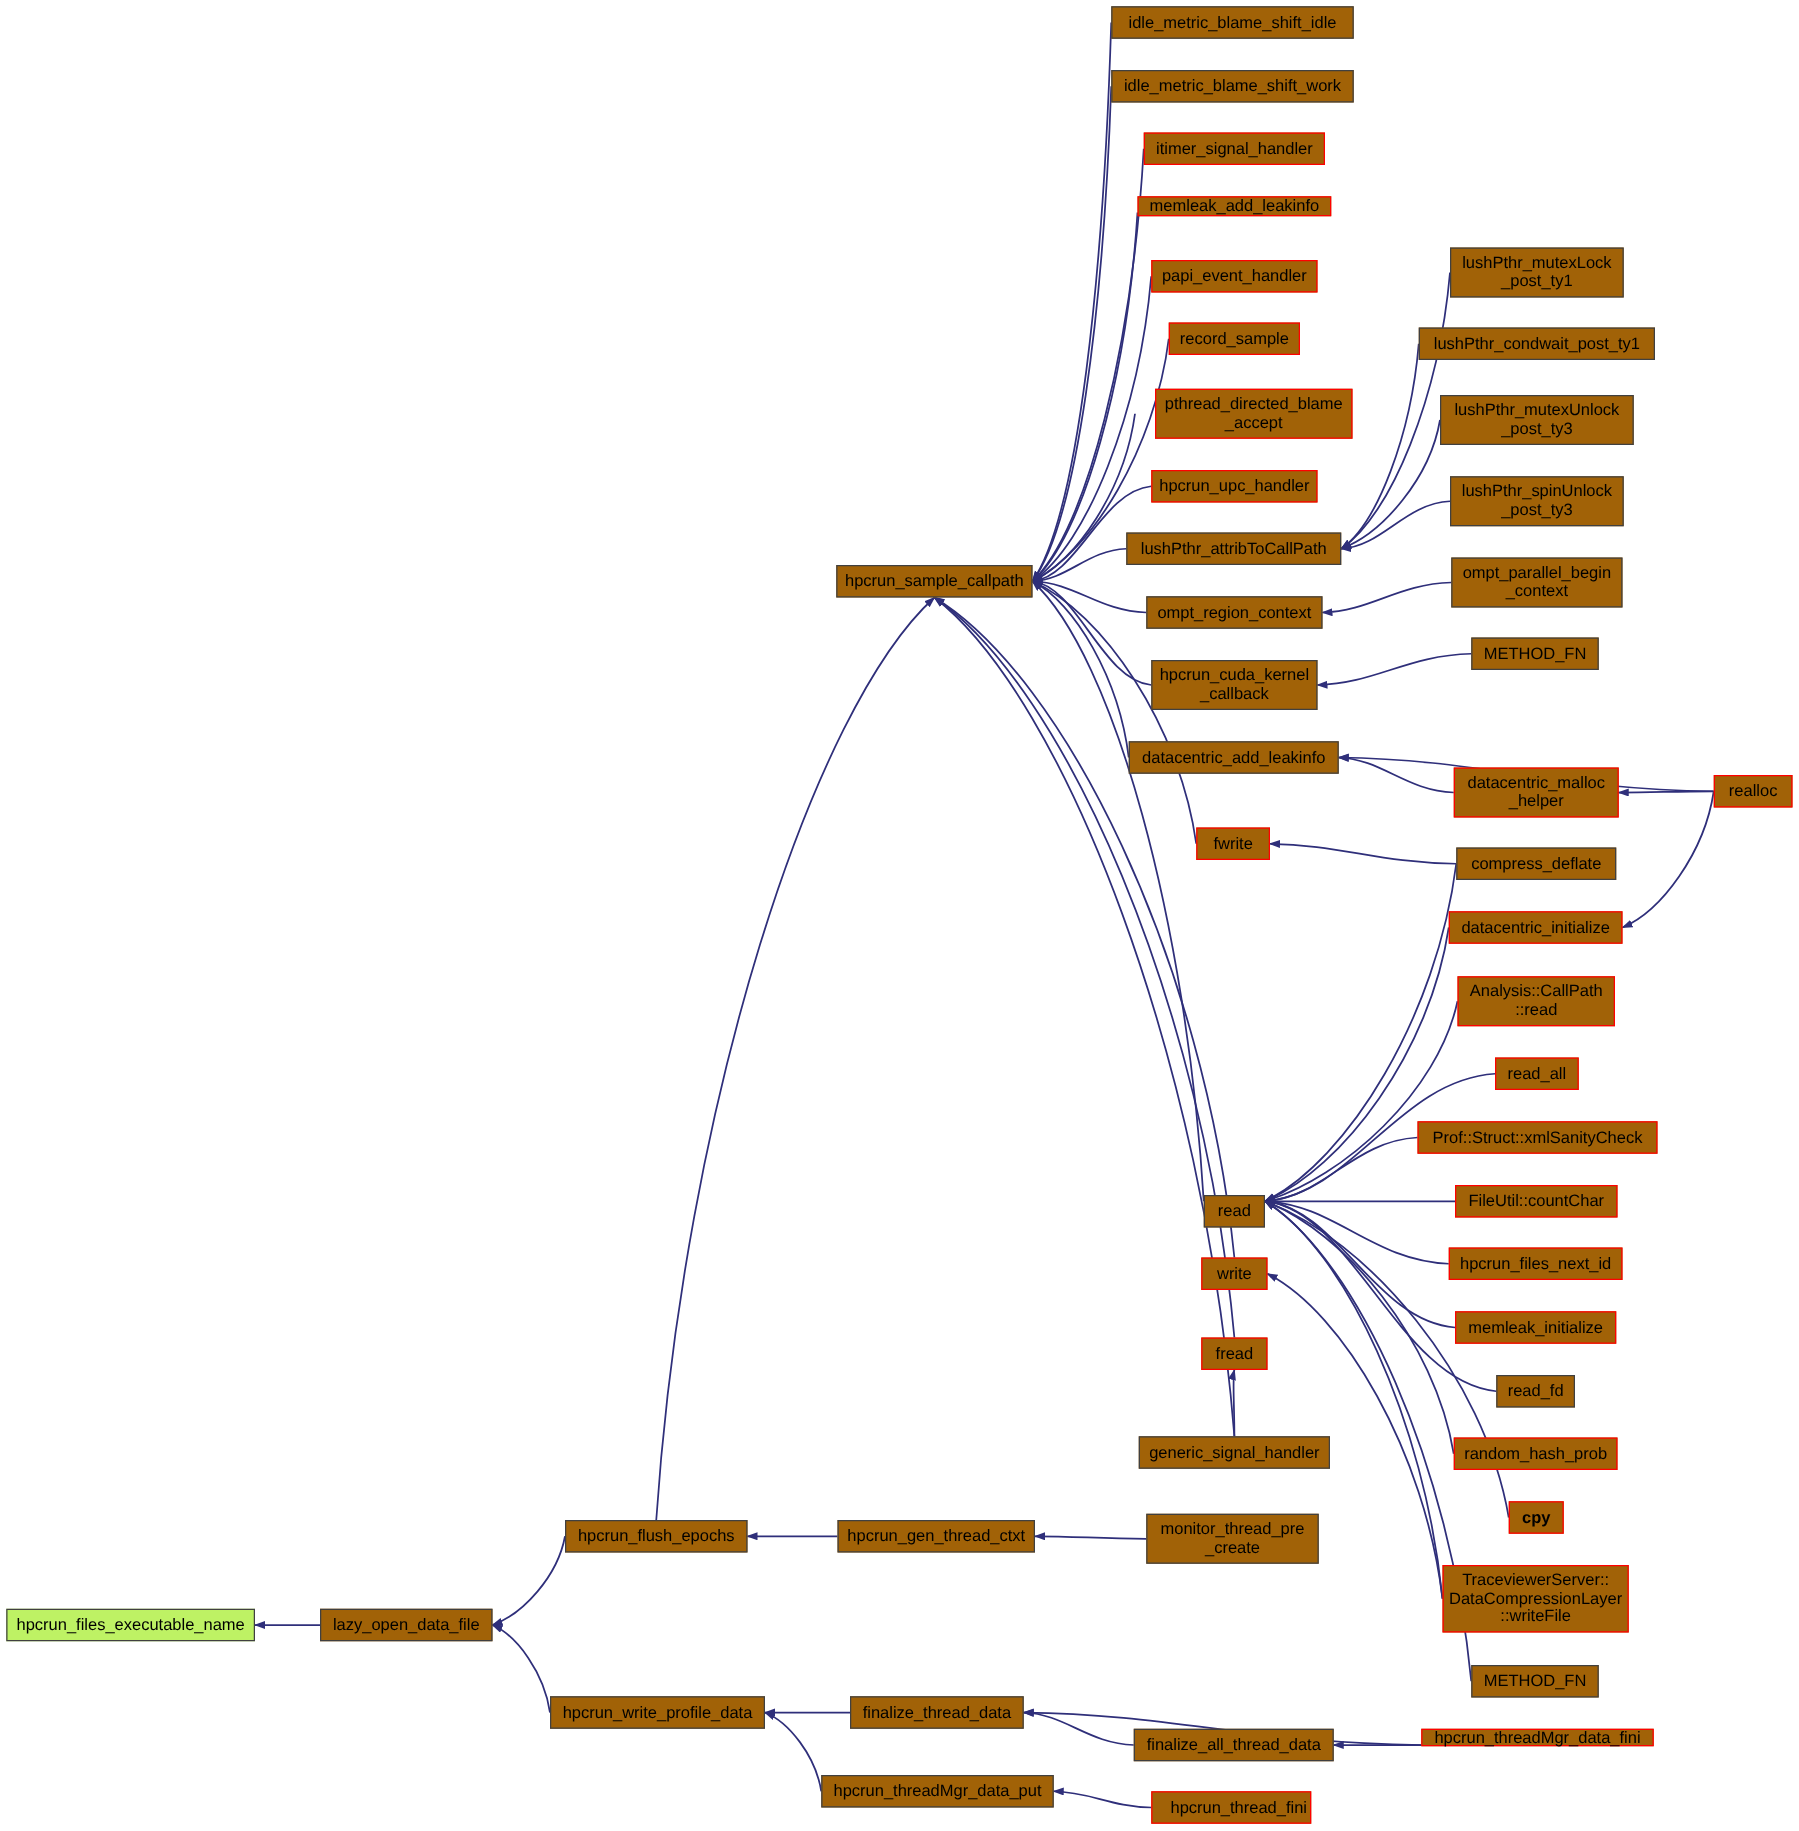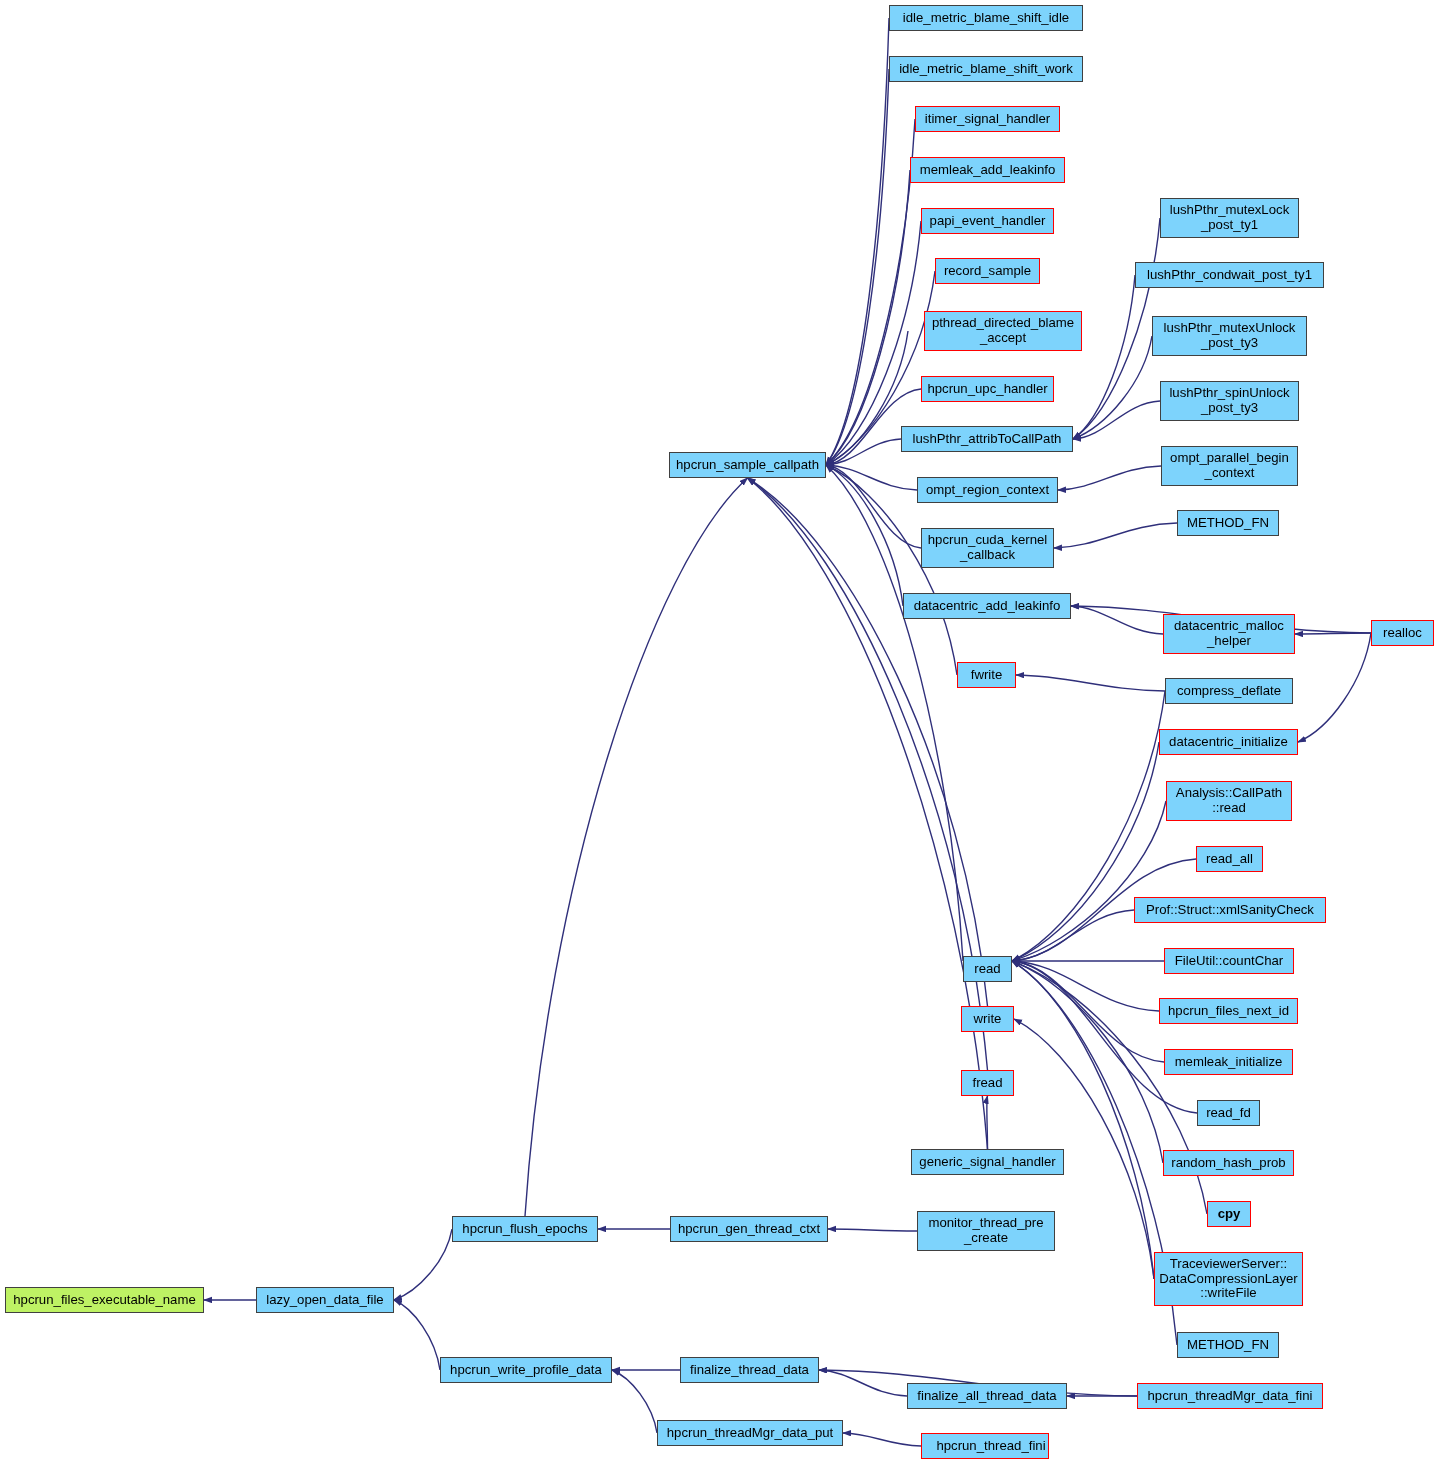--- a/index.html
+++ b/index.html
@@ -7,21 +7,21 @@
   #canvas{position:relative;width:1439px;height:1465px;background:#fff;overflow:hidden;}
   svg.edges{position:absolute;left:0;top:0;width:1439px;height:1465px;pointer-events:none;}
   .node{
     position:absolute;
     box-sizing:border-box;
     display:flex;align-items:center;justify-content:center;
     text-align:center;
     font-size:13.2px;
     line-height:1.12;
     color:#000;
-    background:#7dd3fc;
+    background:#a16207;
     border:1px solid #404040;
     white-space:pre;
     letter-spacing:0px;
   }
   .node.red{border:1px solid #ff0000;}
   .node.cur{background:#bef264;border:1px solid #404040;}
 </style>
 </head>
 <body>
 
@@ -87,21 +87,21 @@
         <path d="M 907 1396 C 870.04 1394.7, 852.44 1371.3, 819 1370" marker-end="url(#arrow)"></path>
         <path d="M 1137 1396 C 1003.44 1394.7, 939.84 1371.3, 819 1370" marker-end="url(#arrow)"></path>
         <path d="M 1137 1396 C 1107.6 1396, 1093.6 1396, 1067 1396" marker-end="url(#arrow)"></path>
         <path d="M 921 1446 C 888.24 1445.35, 872.64 1433.65, 843 1433" marker-end="url(#arrow)"></path>
       </g>
   </svg>
   <div id="node-layer">
       <div class="node" style="left: 889px; top: 5px; width: 194px; height: 26px;">idle_metric_blame_shift_idle</div>
       <div class="node" style="left: 889px; top: 56px; width: 194px; height: 26px;">idle_metric_blame_shift_work</div>
       <div class="node red" style="left: 915px; top: 106px; width: 145px; height: 26px;">itimer_signal_handler</div>
-      <div class="node red" style="left: 910px; top: 157px; width: 155px; height: 26px;">memleak_add_leakinfo</div>
+      <div class="node red" style="left: 910px; top: 157px; width: 155px; height: 16px;">memleak_add_leakinfo</div>
       <div class="node red" style="left: 921px; top: 208px; width: 133px; height: 26px;">papi_event_handler</div>
       <div class="node red" style="left: 935px; top: 258px; width: 105px; height: 26px;">record_sample</div>
       <div class="node red" style="left: 924px; top: 311px; width: 158px; height: 40px;">pthread_directed_blame
 _accept</div>
       <div class="node red" style="left: 921px; top: 376px; width: 133px; height: 26px;">hpcrun_upc_handler</div>
       <div class="node" style="left: 901px; top: 426px; width: 172px; height: 26px;">lushPthr_attribToCallPath</div>
       <div class="node" style="left: 917px; top: 477px; width: 141px; height: 26px;">ompt_region_context</div>
       <div class="node" style="left: 921px; top: 528px; width: 133px; height: 40px;">hpcrun_cuda_kernel
 _callback</div>
       <div class="node" style="left: 903px; top: 593px; width: 168px; height: 26px;">datacentric_add_leakinfo</div>
@@ -142,17 +142,17 @@
       <div class="node" style="left: 911px; top: 1149px; width: 153px; height: 26px;">generic_signal_handler</div>
       <div class="node" style="left: 917px; top: 1211px; width: 138px; height: 40px;">monitor_thread_pre
 _create</div>
       <div class="node" style="left: 452px; top: 1216px; width: 146px; height: 26px;">hpcrun_flush_epochs</div>
       <div class="node" style="left: 670px; top: 1216px; width: 158px; height: 26px;">hpcrun_gen_thread_ctxt</div>
       <div class="node cur" style="left: 5px; top: 1287px; width: 199px; height: 26px;">hpcrun_files_executable_name</div>
       <div class="node" style="left: 256px; top: 1287px; width: 138px; height: 26px;">lazy_open_data_file</div>
       <div class="node" style="left: 440px; top: 1357px; width: 172px; height: 26px;">hpcrun_write_profile_data</div>
       <div class="node" style="left: 680px; top: 1357px; width: 139px; height: 26px;">finalize_thread_data</div>
       <div class="node" style="left: 907px; top: 1383px; width: 160px; height: 26px;">finalize_all_thread_data</div>
-      <div class="node red" style="left: 1137px; top: 1383px; width: 186px; height: 26px;">hpcrun_threadMgr_data_fini</div>
+      <div class="node red" style="left: 1137px; top: 1383px; width: 186px; height: 14px;">hpcrun_threadMgr_data_fini</div>
       <div class="node" style="left: 657px; top: 1420px; width: 186px; height: 26px;">hpcrun_threadMgr_data_put</div>
       <div class="node red" style="left: 921px; top: 1433px; width: 128px; height: 26px; padding-left: 12px;">hpcrun_thread_fini</div>
     </div>
 </div>
 
 </body></html>

